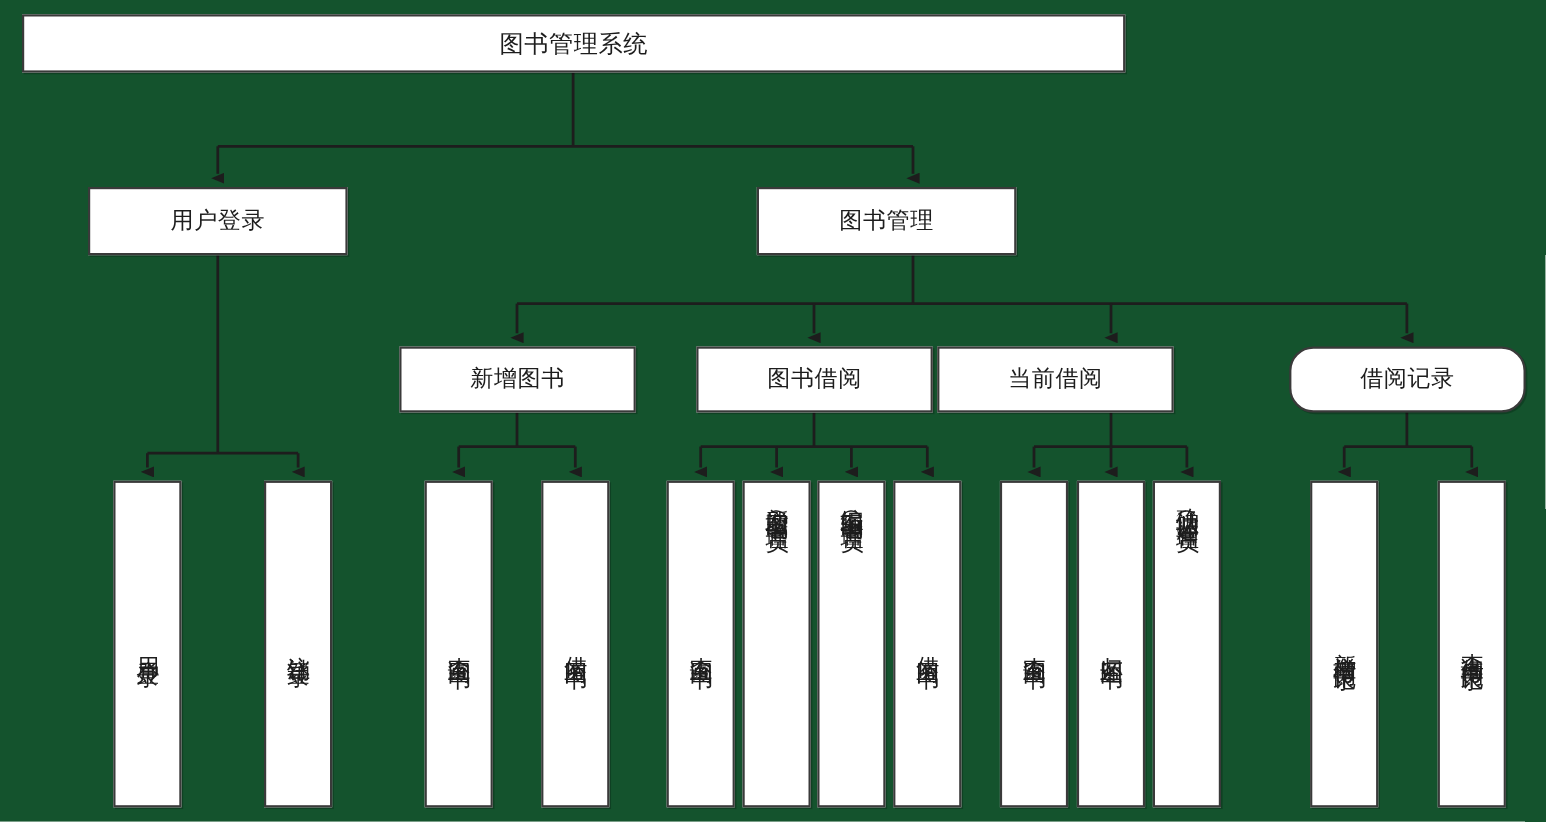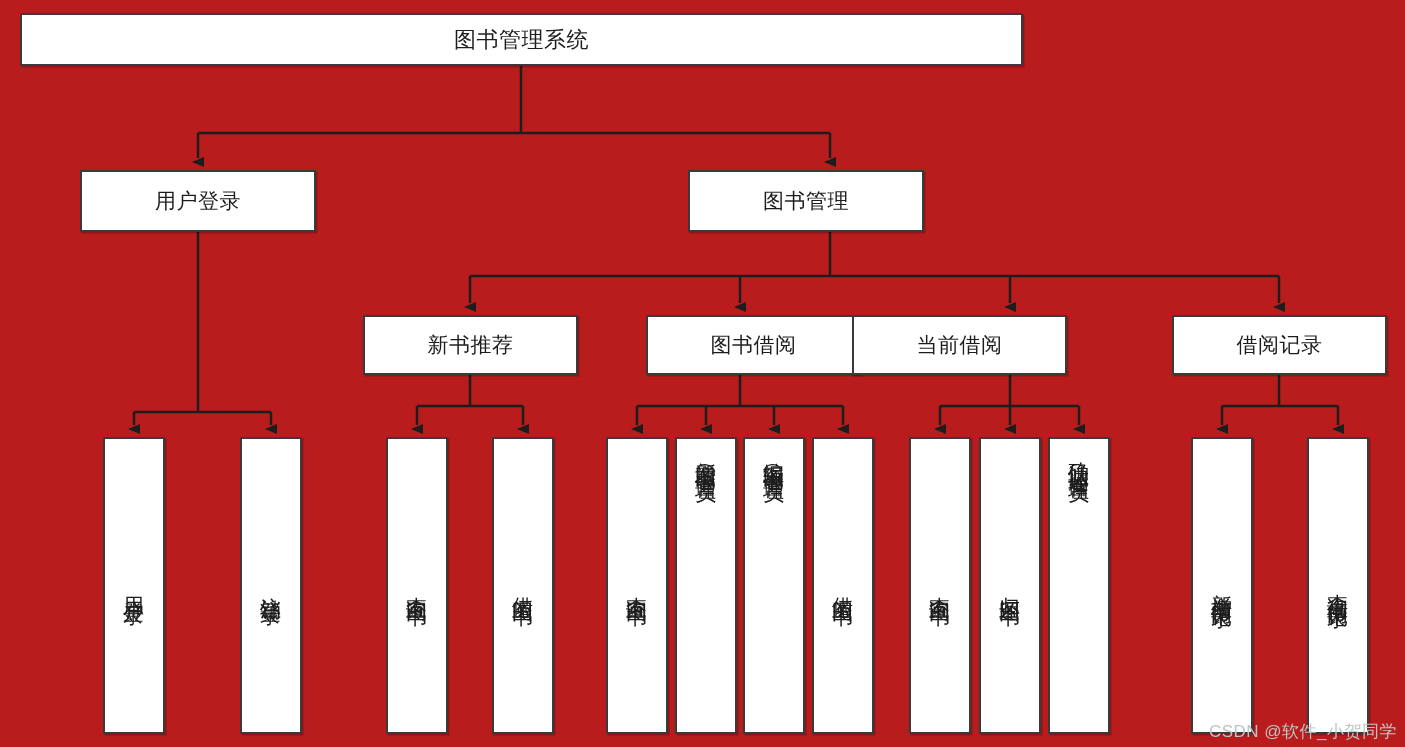--- a/index.html
+++ b/index.html
@@ -7,21 +7,21 @@
     padding: 0;
     background: #ffffff;
   }
   body {
     font-family: "Liberation Sans", "DejaVu Sans", sans-serif;
   }
   #canvas {
     position: relative;
     width: 1405px;
     height: 747px;
-    background: #b91c1c;
+    background: #14532d;
     overflow: hidden;
   }
   svg#wires {
     position: absolute;
     left: 0;
     top: 0;
     width: 1405px;
     height: 747px;
     pointer-events: none;
   }
@@ -134,29 +134,29 @@
   </div>
 
   <div class="node" style="left:80px; top:170px; width:236px; height:62px;">
     <span class="label">用户登录</span>
   </div>
   <div class="node" style="left:688px; top:170px; width:236px; height:62px;">
     <span class="label">图书管理</span>
   </div>
 
   <div class="node" style="left:363px; top:315px; width:215px; height:60px;">
-    <span class="label">新书推荐</span>
-  </div>
-  <div class="node" style="left:633px; top:315px; width:215px; height:60px;margin-left:13px;">
+    <span class="label">新增图书</span>
+  </div>
+  <div class="node" style="left:633px; top:315px; width:215px; height:60px;">
     <span class="label">图书借阅</span>
   </div>
   <div class="node" style="left:852px; top:315px; width:215px; height:60px;">
     <span class="label">当前借阅</span>
   </div>
-  <div class="node" style="left:1172px; top:315px; width:215px; height:60px;">
+  <div class="node" style="left:1172px; top:315px; width:215px; height:60px;border-radius:22px;">
     <span class="label">借阅记录</span>
   </div>
 
   <div class="leaf center" style="left:103px; top:437px; width:62px; height:297px;">
     <span class="vlabel">用户登录</span>
   </div>
   <div class="leaf center" style="left:240px; top:437px; width:62px; height:297px;">
     <span class="vlabel">注销登录</span>
   </div>
 
@@ -190,15 +190,14 @@
     <span class="vlabel">确认归还（管理员）</span>
   </div>
 
   <div class="leaf center" style="left:1191px; top:437px; width:62px; height:297px;">
     <span class="vlabel">新增借阅记录</span>
   </div>
   <div class="leaf center" style="left:1307px; top:437px; width:62px; height:297px;">
     <span class="vlabel">查询借阅记录</span>
   </div>
 
-  <div id="watermark">CSDN @软件_小贺同学</div>
 
 </div>
 
 </body></html>

